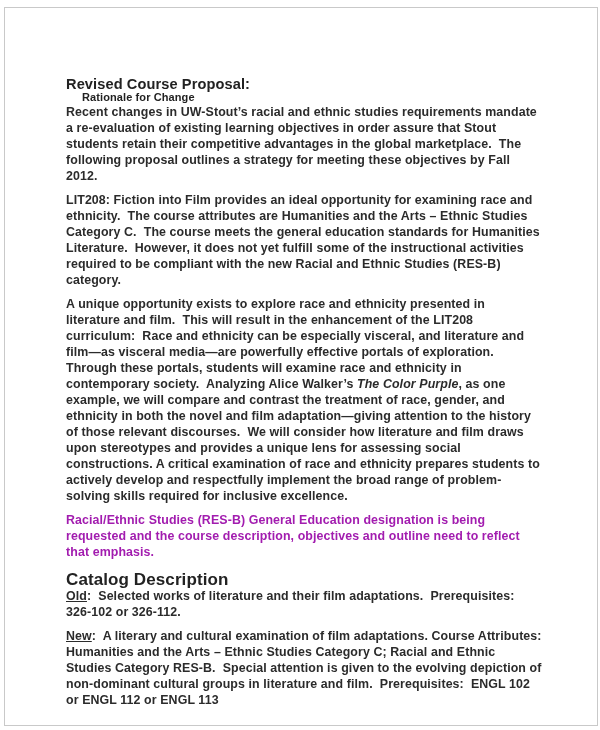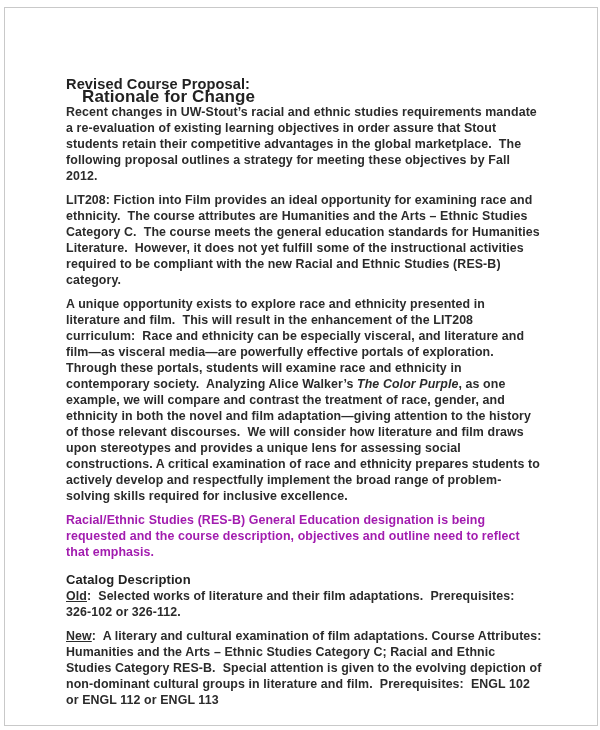--- a/index.html
+++ b/index.html
@@ -34,40 +34,40 @@
     letter-spacing: 0.1px;
   }
   .doc-title {
     font-size: 14.6px;
     font-weight: bold;
     line-height: 13px;
     margin: 0;
     color: #222222;
   }
   .doc-subtitle {
-    font-size: 17px;
+    font-size: 11px;
     font-weight: bold;
     line-height: 12px;
     margin: 0 0 1px 0;
     color: #222222;
     padding-left: 16px;
   }
   p {
     margin: 0 0 8px 0;
     white-space: pre-wrap;
     font-weight: bold;
   }
   p.bold {
     font-weight: bold;
     color: #a21caf;
   }
   p.gap-after {
   }
   .catalog-heading {
-    font-size: 13px;
+    font-size: 17px;
     font-weight: bold;
     line-height: 16px;
     margin: 12px 0 0 0;
     color: #222222;
   }
   .u {
     text-decoration: underline;
   }
   em {
     font-style: italic;

